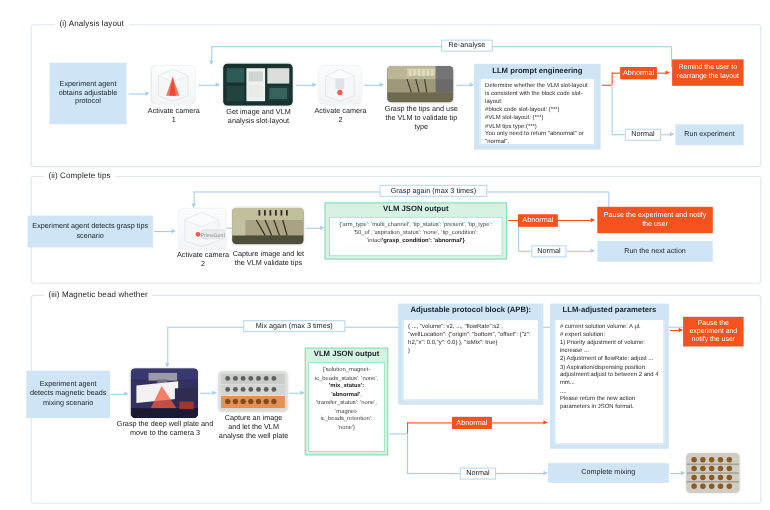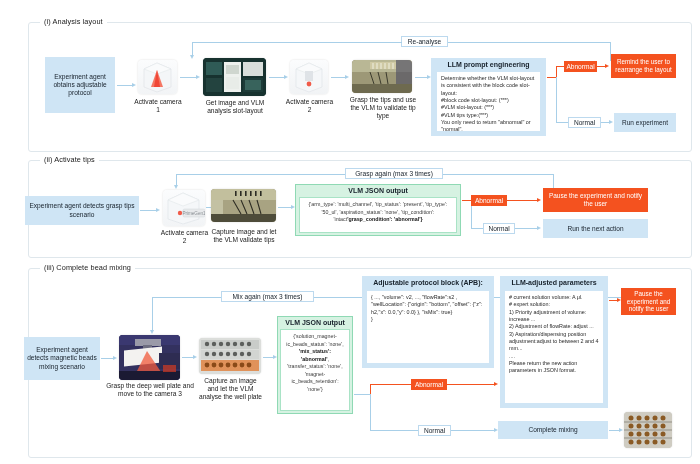--- a/index.html
+++ b/index.html
@@ -46,21 +46,21 @@
   .body-txt{font-size:5.4px;line-height:1.36;color:#2a2a2a;text-align:left;padding:3px 4px;
             box-sizing:border-box;white-space:pre-line;}
 </style>
 </head>
 <body>
 
 <div class="page">
 
 
   <div class="panel" style="left:28px;top:22px;width:662px;height:128px;"></div>
-  <div class="panel-label" style="left:40px;top:17px;">(i) Analysis layout</div>
+  <div class="panel-label" style="left:50px;top:17px;">(i) Analysis layout</div>
 
   <div class="box blue" style="left:45px;top:57px;width:70px;height:56px;font-size:6.6px;padding:2px;">Experiment agent obtains adjustable protocol</div>
 
   <div class="ln h" style="left:117px;top:85px;width:16px;"></div>
   <div class="ah right" style="left:132px;top:82.5px;"></div>
 
   <div class="photo" style="left:138px;top:60px;width:39px;height:34px;background:
        linear-gradient(#fbfcfd,#f2f4f6);">
     <svg width="39" height="34" viewBox="0 0 39 34">
       <polygon points="6,9 19,3 33,9 33,27 19,32 6,27" fill="#f4f6f8" stroke="#dfe3e7" stroke-width=".7"></polygon>
@@ -154,21 +154,21 @@
   <div class="ah right-r" style="left:605px;top:63.5px;"></div>
 
   <div class="tag" style="left:568px;top:116.5px;width:33px;height:11px;">Normal</div>
   <div class="ln h" style="left:601px;top:122px;width:9px;"></div>
   <div class="ah right" style="left:609px;top:119.5px;"></div>
 
   <div class="box orange" style="left:611px;top:54px;width:65px;height:24px;font-size:6.3px;padding:2px;">Remind the user to rearrange the layout</div>
   <div class="box blue" style="left:614px;top:113px;width:62px;height:19px;font-size:6.5px;">Run experiment</div>
 
   <div class="panel" style="left:28px;top:160px;width:662px;height:96px;"></div>
-  <div class="panel-label" style="left:40px;top:155px;">(ii) Activate tips</div>
+  <div class="panel-label" style="left:40px;top:155px;">(ii) Complete tips</div>
 
   <div class="box blue" style="left:25px;top:196px;width:114px;height:29px;font-size:6.6px;padding:2px;">Experiment agent detects grasp tips scenario</div>
 
   <div class="ln h" style="left:140px;top:210px;width:17px;"></div>
   <div class="ah right" style="left:156px;top:207.5px;"></div>
 
   <div class="photo" style="left:163px;top:190px;width:42px;height:36px;background:linear-gradient(#fbfcfd,#f2f4f6);">
     <svg width="42" height="36" viewBox="0 0 42 36">
       <polygon points="5,10 20,3 36,10 36,29 20,34 5,29" fill="#f5f7f9" stroke="#e0e4e8" stroke-width=".7"></polygon>
       <polygon points="20,3 36,10 20,16 5,10" fill="#fafbfc" stroke="#e3e7ea" stroke-width=".6"></polygon>
@@ -223,21 +223,21 @@
   <div class="ah right-r" style="left:537px;top:197.5px;"></div>
 
   <div class="tag" style="left:483px;top:222.5px;width:32px;height:11px;">Normal</div>
   <div class="ln h" style="left:515px;top:228px;width:23px;"></div>
   <div class="ah right" style="left:537px;top:225.5px;"></div>
 
   <div class="box orange" style="left:543px;top:188px;width:105px;height:24px;font-size:6.5px;padding:2px;">Pause the experiment and notify the user</div>
   <div class="box blue" style="left:543px;top:219px;width:105px;height:19px;font-size:6.5px;">Run the next action</div>
 
   <div class="panel" style="left:28px;top:268px;width:662px;height:188px;"></div>
-  <div class="panel-label" style="left:40px;top:263px;">(iii) Complete bead mixing</div>
+  <div class="panel-label" style="left:40px;top:263px;">(iii) Magnetic bead whether</div>
 
   <div class="box blue" style="left:24px;top:337px;width:76px;height:43px;font-size:6.6px;padding:2px;">Experiment agent detects magnetic beads mixing scenario</div>
 
   <div class="ln h" style="left:101px;top:358px;width:13px;"></div>
   <div class="ah right" style="left:113px;top:355.5px;"></div>
 
   <div class="photo" style="left:119px;top:335px;width:61px;height:45px;background:#2b2a55;">
     <svg width="61" height="45" viewBox="0 0 61 45">
       <rect width="61" height="45" fill="#33315f"></rect>
       <rect x="0" y="0" width="61" height="10" fill="#3a3870"></rect>

